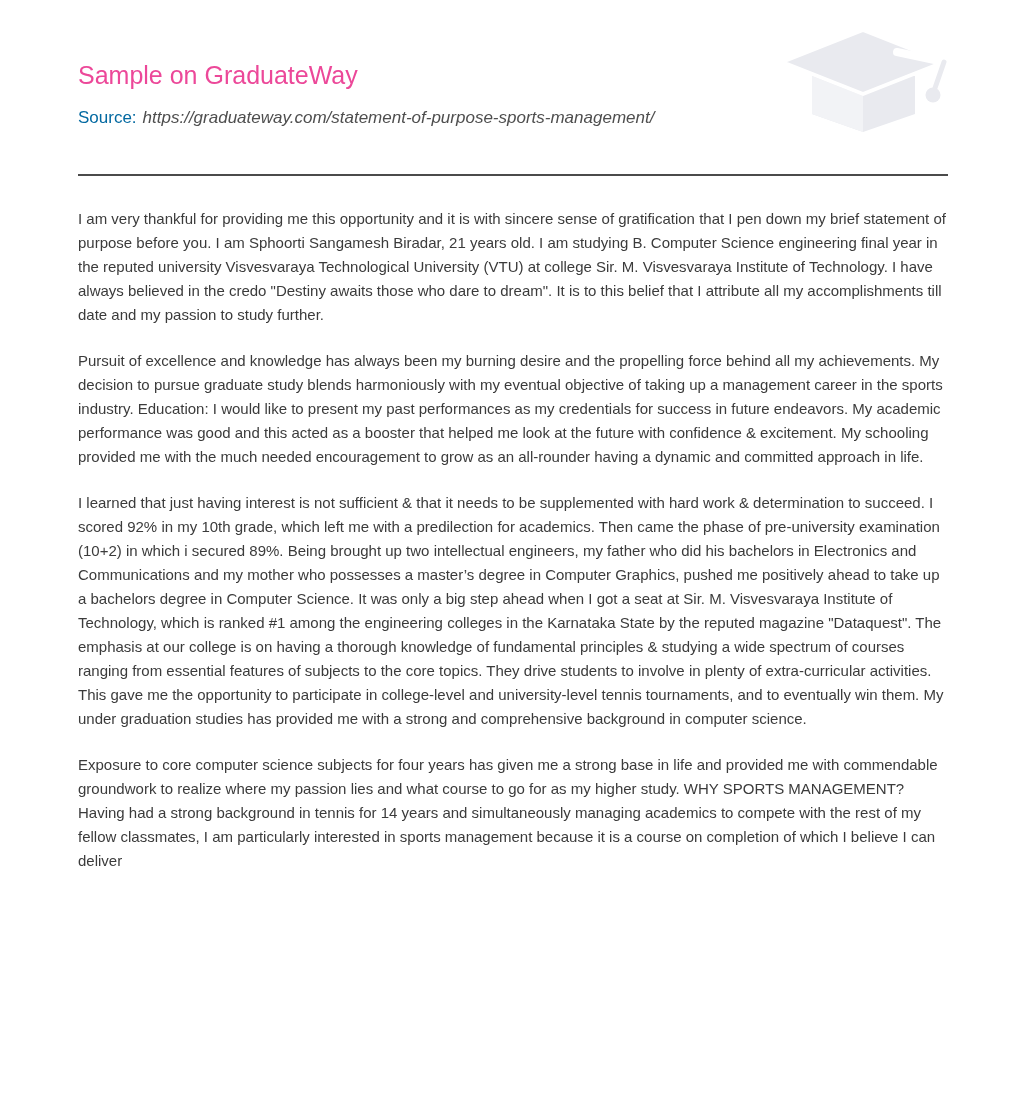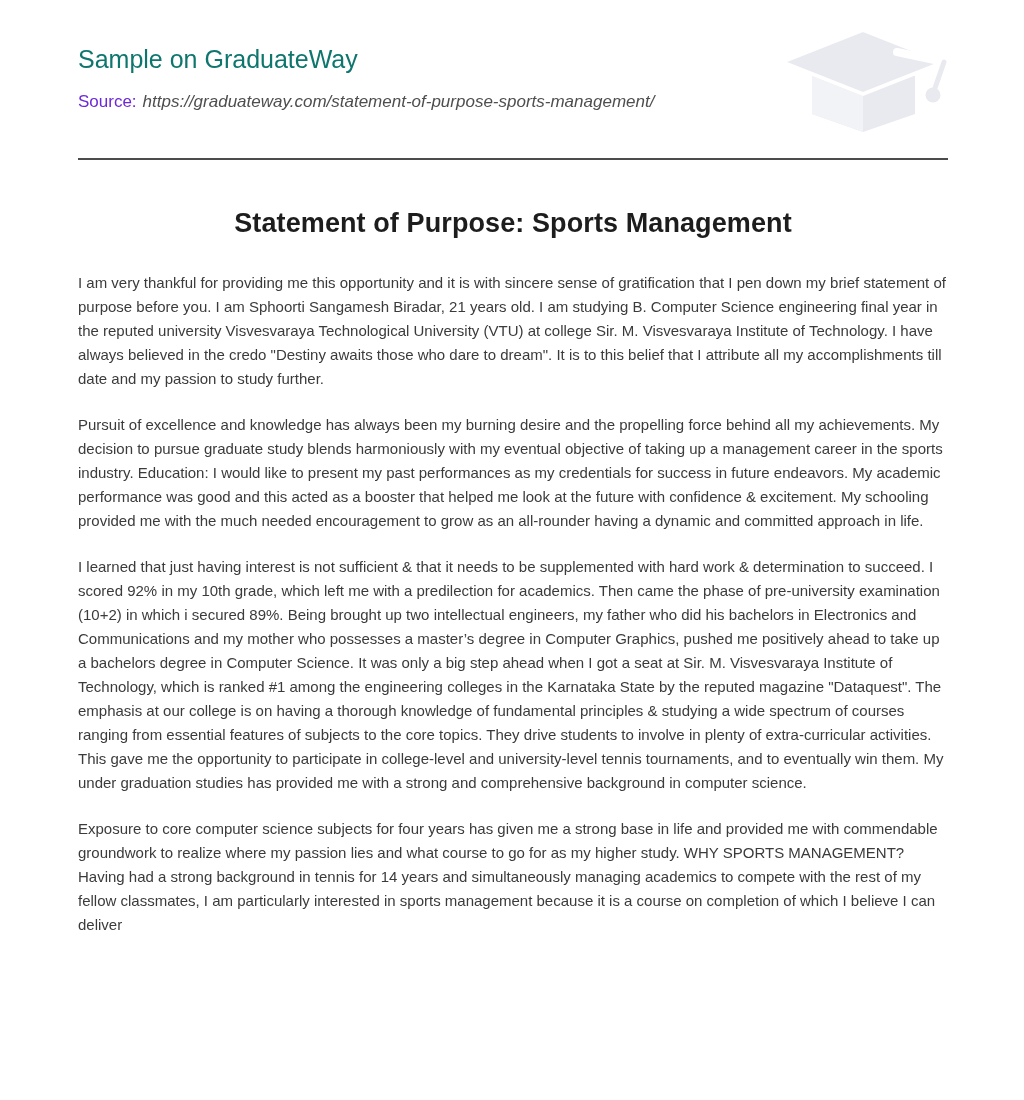--- a/index.html
+++ b/index.html
@@ -18,34 +18,34 @@
     position: relative;
     width: 1024px;
     height: 1100px;
     background: #ffffff;
   }
   .content {
     margin: 0 76px 0 78px; 
   }
   .site-title {
     margin: 0;
-    padding-top: 44px;
+    padding-top: 60px;
     font-size: 25px;
     font-weight: 400;
-    color: #0f766e;
+    color: #ec4899;
     line-height: 30px;
   }
   .source-line {
     margin-top: 16px;
     font-size: 17px;
     line-height: 24px;
     color: #4e4e4e;
   }
   .source-label {
-    color: #6d28d9;
+    color: #0369a1;
     font-weight: 500;
     margin-right: 6px;
   }
   .source-url {
     color: #4e4e4e;
     text-decoration: none;
     font-style: italic;
   }
   .watermark {
     position: absolute;
@@ -103,21 +103,20 @@
   <div class="content">
 
     <h1 class="site-title">Sample on GraduateWay</h1>
 
     <div class="source-line">
       <span class="source-label">Source:</span><span class="source-url">https://graduateway.com/statement-of-purpose-sports-management/</span>
     </div>
 
     <hr class="divider">
 
-    <h2 class="doc-title">Statement of Purpose: Sports Management</h2>
 
     <div class="essay">
       <p>I am very thankful for providing me this opportunity and it is with sincere sense of gratification that I pen down my brief statement of purpose before you. I am Sphoorti Sangamesh Biradar, 21 years old. I am studying B. Computer Science engineering final year in the reputed university Visvesvaraya Technological University (VTU) at college Sir. M. Visvesvaraya Institute of Technology. I have always believed in the credo "Destiny awaits those who dare to dream". It is to this belief that I attribute all my accomplishments till date and my passion to study further.</p>
       <p>Pursuit of excellence and knowledge has always been my burning desire and the propelling force behind all my achievements. My decision to pursue graduate study blends harmoniously with my eventual objective of taking up a management career in the sports industry. Education: I would like to present my past performances as my credentials for success in future endeavors. My academic performance was good and this acted as a booster that helped me look at the future with confidence &amp; excitement. My schooling provided me with the much needed encouragement to grow as an all-rounder having a dynamic and committed approach in life.</p>
       <p>I learned that just having interest is not sufficient &amp; that it needs to be supplemented with hard work &amp; determination to succeed. I scored 92% in my 10th grade, which left me with a predilection for academics. Then came the phase of pre-university examination (10+2) in which i secured 89%. Being brought up two intellectual engineers, my father who did his bachelors in Electronics and Communications and my mother who possesses a master’s degree in Computer Graphics, pushed me positively ahead to take up a bachelors degree in Computer Science. It was only a big step ahead when I got a seat at Sir. M. Visvesvaraya Institute of Technology, which is ranked #1 among the engineering colleges in the Karnataka State by the reputed magazine "Dataquest". The emphasis at our college is on having a thorough knowledge of fundamental principles &amp; studying a wide spectrum of courses ranging from essential features of subjects to the core topics. They drive students to involve in plenty of extra-curricular activities. This gave me the opportunity to participate in college-level and university-level tennis tournaments, and to eventually win them. My under graduation studies has provided me with a strong and comprehensive background in computer science.</p>
       <p>Exposure to core computer science subjects for four years has given me a strong base in life and provided me with commendable groundwork to realize where my passion lies and what course to go for as my higher study. WHY SPORTS MANAGEMENT? Having had a strong background in tennis for 14 years and simultaneously managing academics to compete with the rest of my fellow classmates, I am particularly interested in sports management because it is a course on completion of which I believe I can deliver</p>
     </div>
   </div>
 
 </div>

